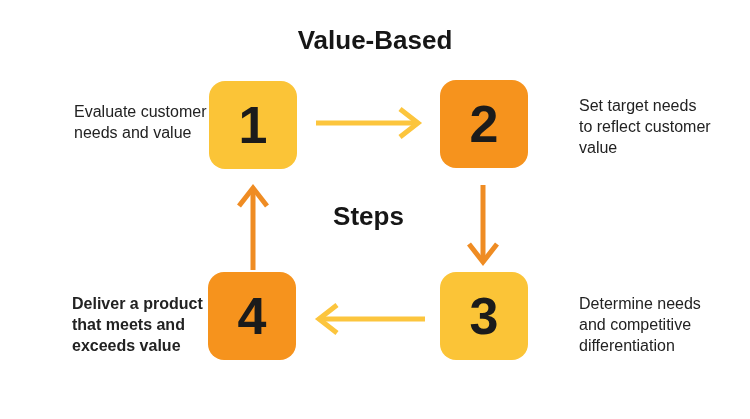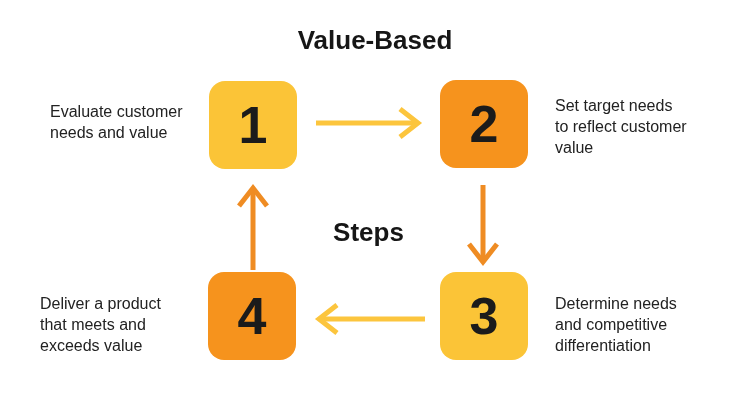--- a/index.html
+++ b/index.html
@@ -25,21 +25,21 @@
   }
   .title {
     left: 0;
     width: 750px;
     top: 25px;
     text-align: center;
   }
   .subtitle {
     left: 297px;
     width: 143px;
-    top: 217px;
+    top: 201px;
     text-align: center;
   }
   .step-box {
     position: absolute;
     width: 88px;
     height: 88px;
     border-radius: 16px;
     display: flex;
     align-items: center;
     justify-content: center;
@@ -53,25 +53,26 @@
   .box-1 { left: 209px; top: 81px; }
   .box-2 { left: 440px; top: 80px; }
   .box-3 { left: 440px; top: 272px; }
   .box-4 { left: 208px; top: 272px; }
   .step-label {
     position: absolute;
     font-size: 16px;
     line-height: 21px;
     color: #222222;
     white-space: pre-line;
+    margin-left: 24px;
   }
   .label-1 { left: 50px;  top: 101px; width: 165px; }
   .label-2 { left: 555px; top: 95px;  width: 175px; }
   .label-3 { left: 555px; top: 293px; width: 175px; }
-  .label-4 { left: 40px;  top: 293px; width: 165px; }
+  .label-4 { left: 48px;  top: 293px; width: 165px; font-weight: bold; }
   .arrow {
     position: absolute;
   }
   .arrow svg {
     display: block;
   }
   .arrow line, .arrow polyline {
     fill: none;
     stroke-width: 5;
     stroke: inherit;

